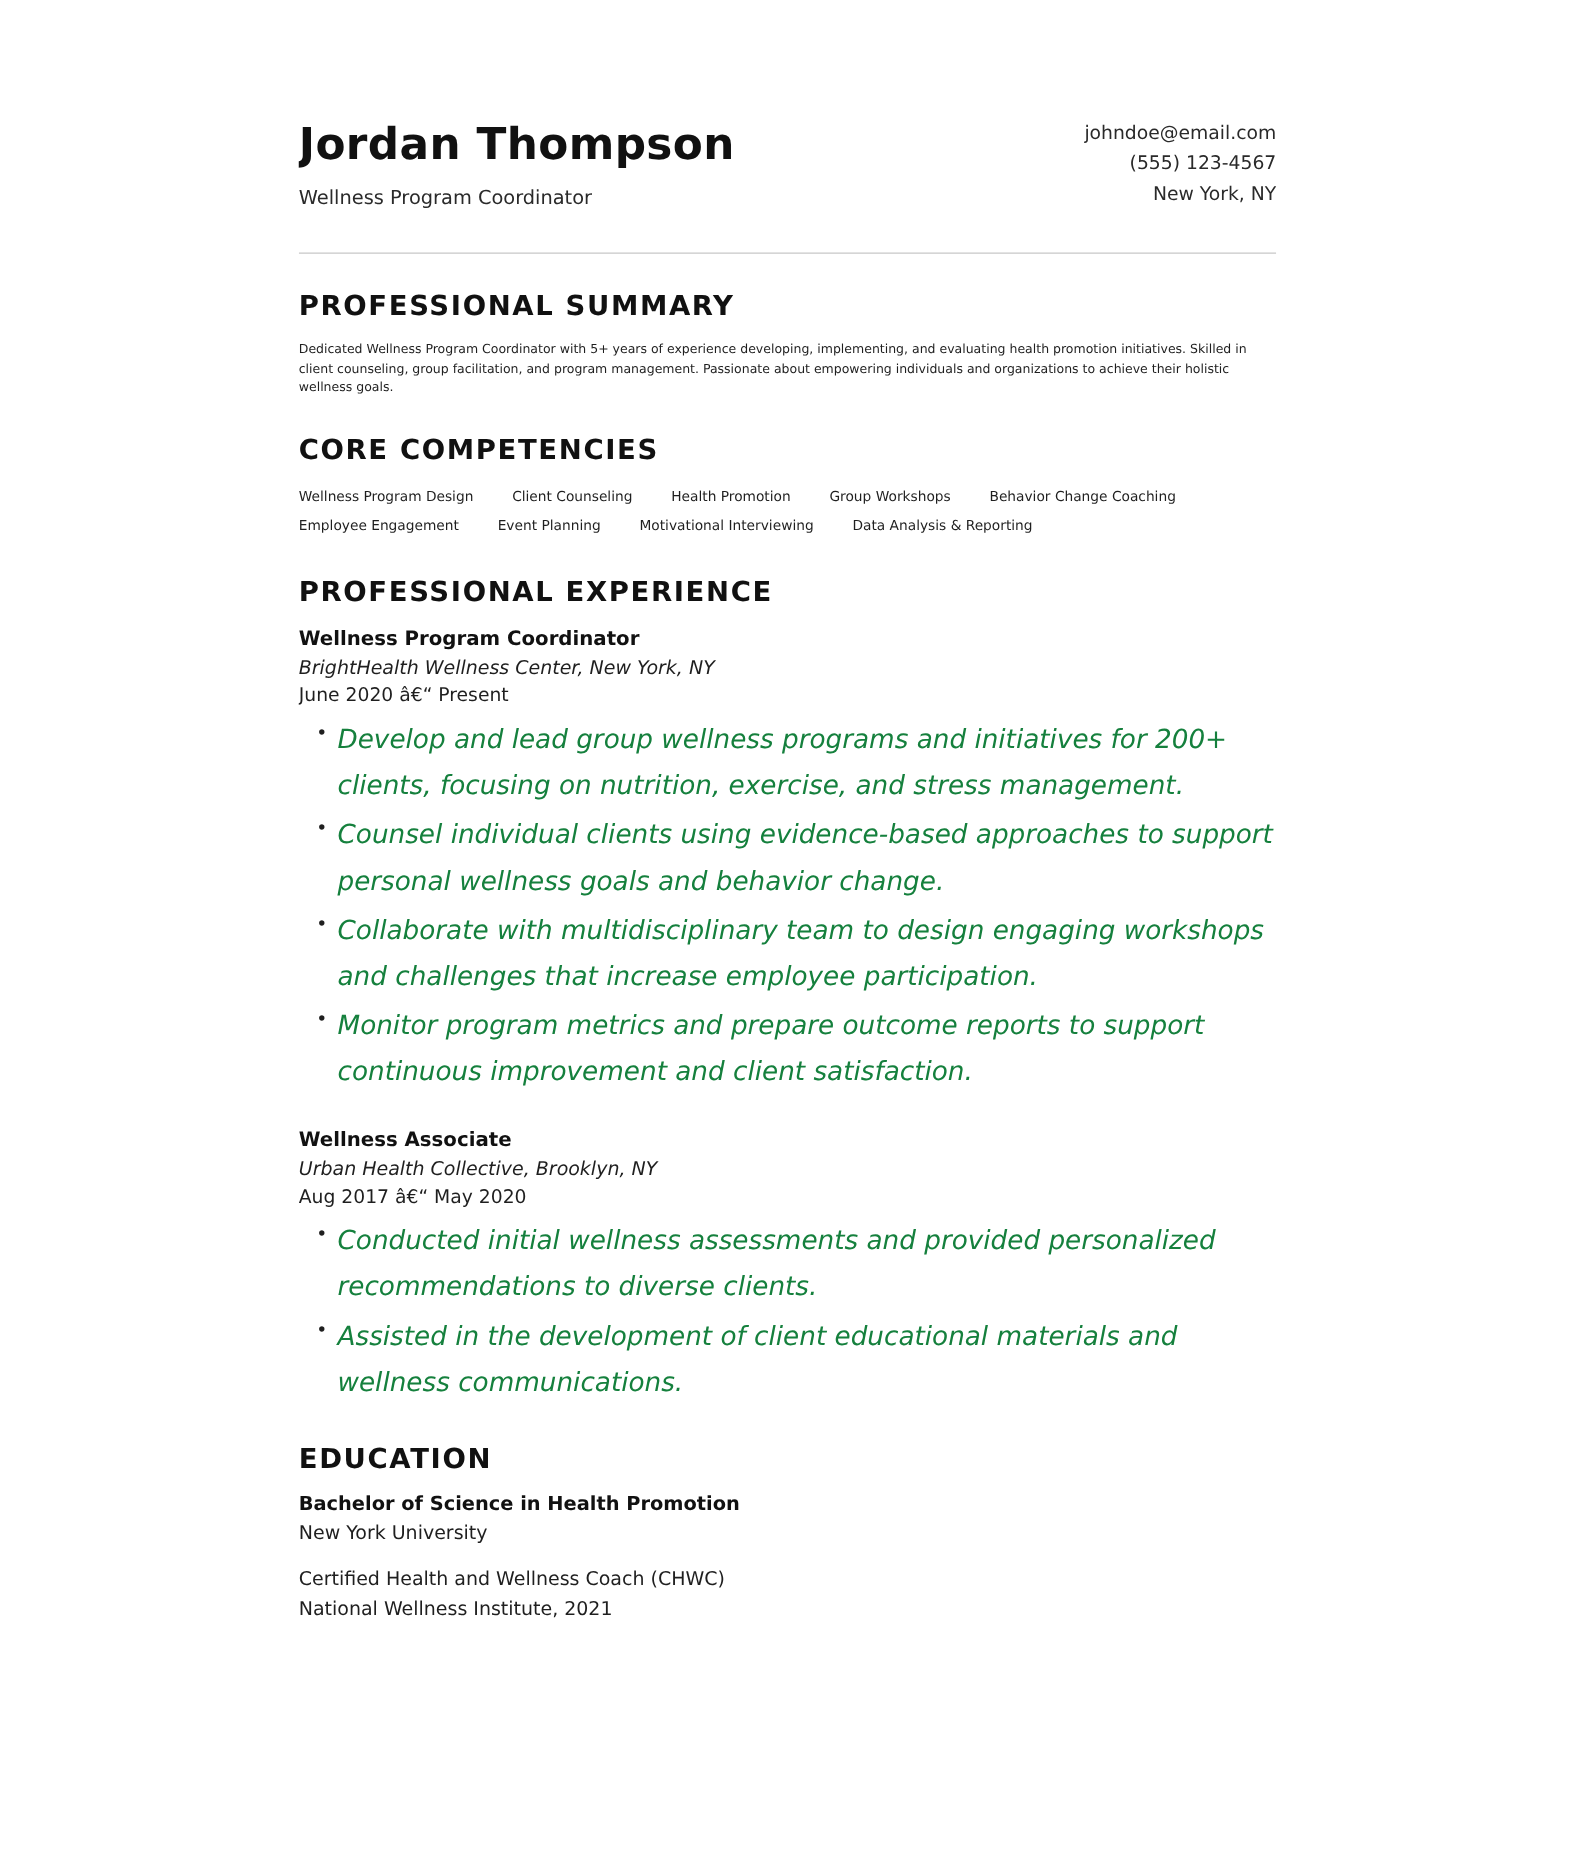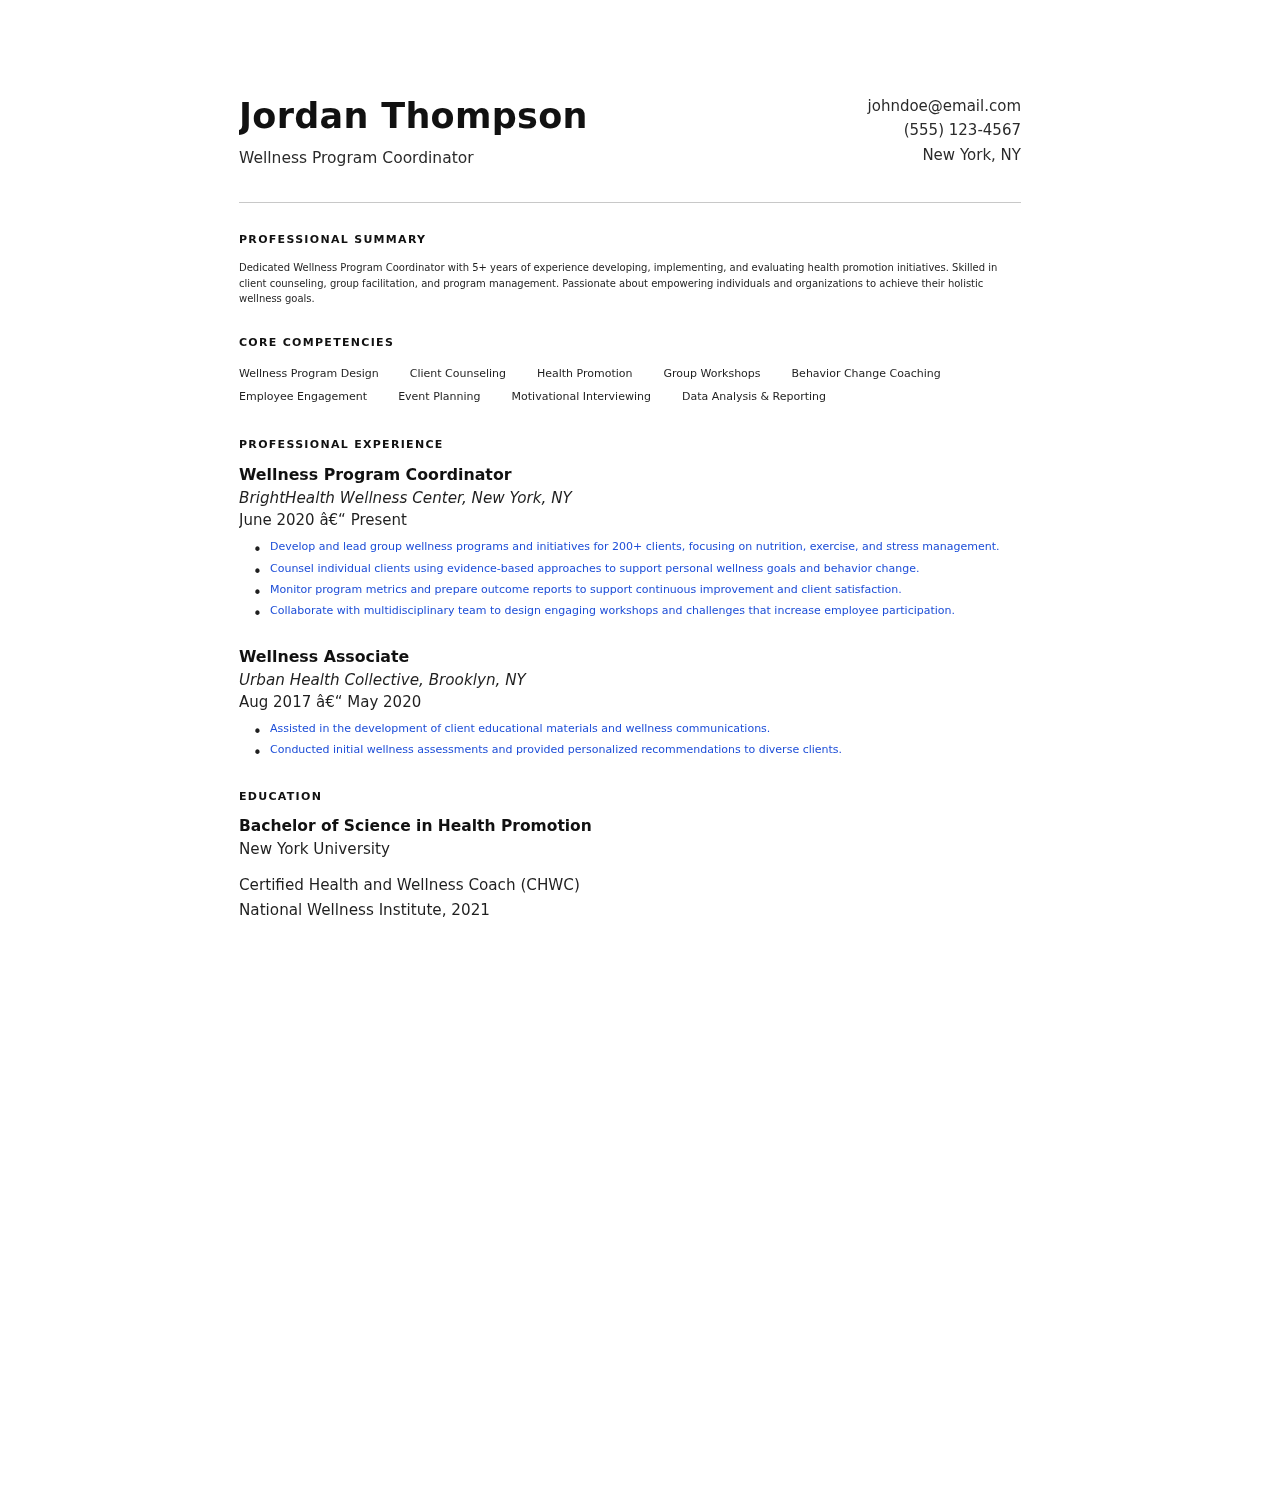--- a/index.html
+++ b/index.html
@@ -59,21 +59,21 @@
     text-align: right;
     font-size: 15px;
     line-height: 1.62;
     color: #2a2a2a;
     padding-top: 6px;
   }
 
   
   .section { margin-top: 30px; }
   .section-title {
-    font-size: 11px;
+    font-size: 22px;
     font-weight: 600;
     letter-spacing: 1.3px;
     color: #111;
     margin: 0 0 14px 0;
     text-transform: uppercase;
   }
   .summary-text {
     font-size: 10px;
     line-height: 1.52;
     color: #1f1f1f;
@@ -111,26 +111,27 @@
     font-size: 15px;
     color: #1f1f1f;
     margin: 0 0 8px 0;
   }
   ul.bullets {
     margin: 0;
     padding-left: 31px;
     list-style: none;
   }
   ul.bullets li {
-    font-size: 11px;
+    font-size: 21px;
     line-height: 1.77;
-    color: #1d4ed8;
+    color: #15803d;
     position: relative;
     padding-left: 0;
     margin-bottom: 2px;
+    font-style: italic;
   }
   ul.bullets li::before {
     content: "\2022";
     position: absolute;
     left: -17px;
     top: 0;
     font-size: 15px;
     color: #1f1f1f;
   }
   .tight li { line-height: 1.95; }
@@ -191,32 +192,32 @@
     <div class="section">
       <h2 class="section-title">PROFESSIONAL EXPERIENCE</h2>
 
       <div class="job">
         <div class="job-role">Wellness Program Coordinator</div>
         <div class="job-company">BrightHealth Wellness Center, New York, NY</div>
         <div class="job-dates">June 2020 â€“ Present</div>
         <ul class="bullets">
           <li>Develop and lead group wellness programs and initiatives for 200+ clients, focusing on nutrition, exercise, and stress management.</li>
           <li>Counsel individual clients using evidence-based approaches to support personal wellness goals and behavior change.</li>
+          <li>Collaborate with multidisciplinary team to design engaging workshops and challenges that increase employee participation.</li>
           <li>Monitor program metrics and prepare outcome reports to support continuous improvement and client satisfaction.</li>
-          <li>Collaborate with multidisciplinary team to design engaging workshops and challenges that increase employee participation.</li>
         </ul>
       </div>
 
       <div class="job">
         <div class="job-role">Wellness Associate</div>
         <div class="job-company">Urban Health Collective, Brooklyn, NY</div>
         <div class="job-dates">Aug 2017 â€“ May 2020</div>
         <ul class="bullets tight">
+          <li>Conducted initial wellness assessments and provided personalized recommendations to diverse clients.</li>
           <li>Assisted in the development of client educational materials and wellness communications.</li>
-          <li>Conducted initial wellness assessments and provided personalized recommendations to diverse clients.</li>
         </ul>
       </div>
     </div>
 
     <div class="section">
       <h2 class="section-title">EDUCATION</h2>
       <div class="edu-degree">Bachelor of Science in Health Promotion</div>
       <div class="edu-line">New York University</div>
       <div class="edu-extra">
         <div class="edu-line">Certified Health and Wellness Coach (CHWC)</div>

